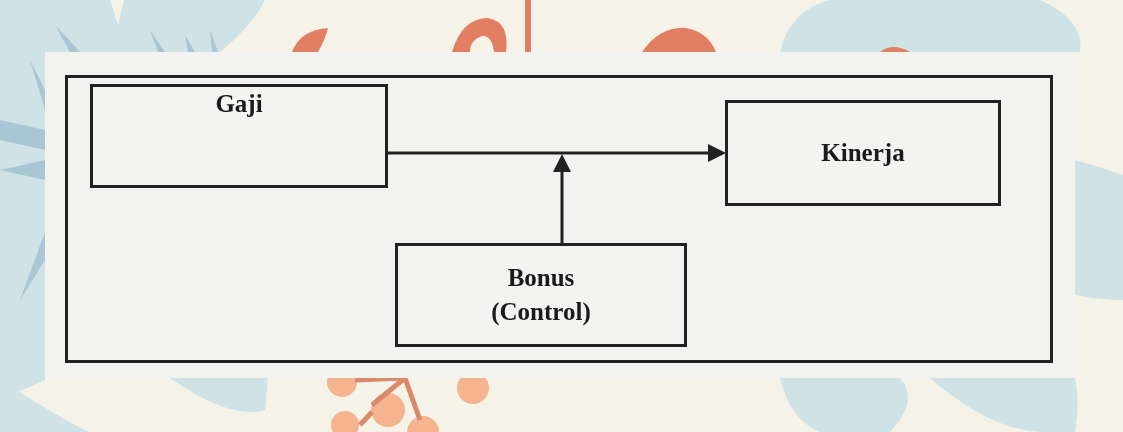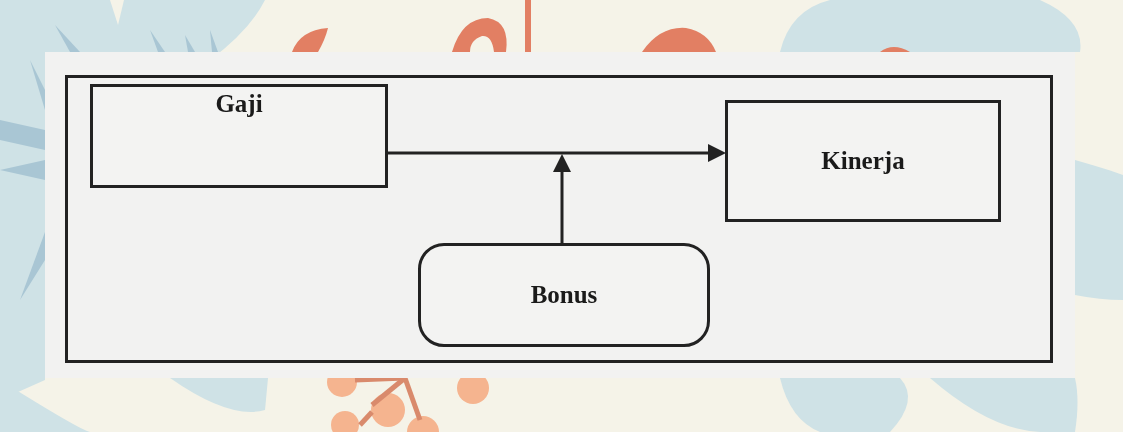--- a/index.html
+++ b/index.html
@@ -72,26 +72,27 @@
   </g>
 </svg>
 
 <div class="panel"></div>
 <div class="frame"></div>
 
 <div class="node" style="left:90px; top:84px; width:298px; height:104px;justify-content:space-between;">
   <span>Gaji</span>
 </div>
 
-<div class="node" style="left:725px; top:100px; width:276px; height:122px;gap:46px;">
+<div class="node" style="left:725px; top:100px; width:276px; height:106px;gap:46px;">
   <span>Kinerja</span>
 </div>
 
-<div class="node" style="left:418px; top:243px; width:292px; height:104px;border-radius:26px;">
+<div class="node" style="left:395px; top:243px; width:292px; height:104px;">
   <span>Bonus</span>
+  <span>(Control)</span>
 </div>
 
 <svg class="connectors" viewBox="0 0 1123 432">
 
   <line x1="388" y1="153" x2="712" y2="153" stroke="#222" stroke-width="3"></line>
   <polygon points="726,153 708,144 708,162" fill="#222"></polygon>
 
   <line x1="562" y1="243" x2="562" y2="168" stroke="#222" stroke-width="3"></line>
   <polygon points="562,154 553,172 571,172" fill="#222"></polygon>
 </svg>

